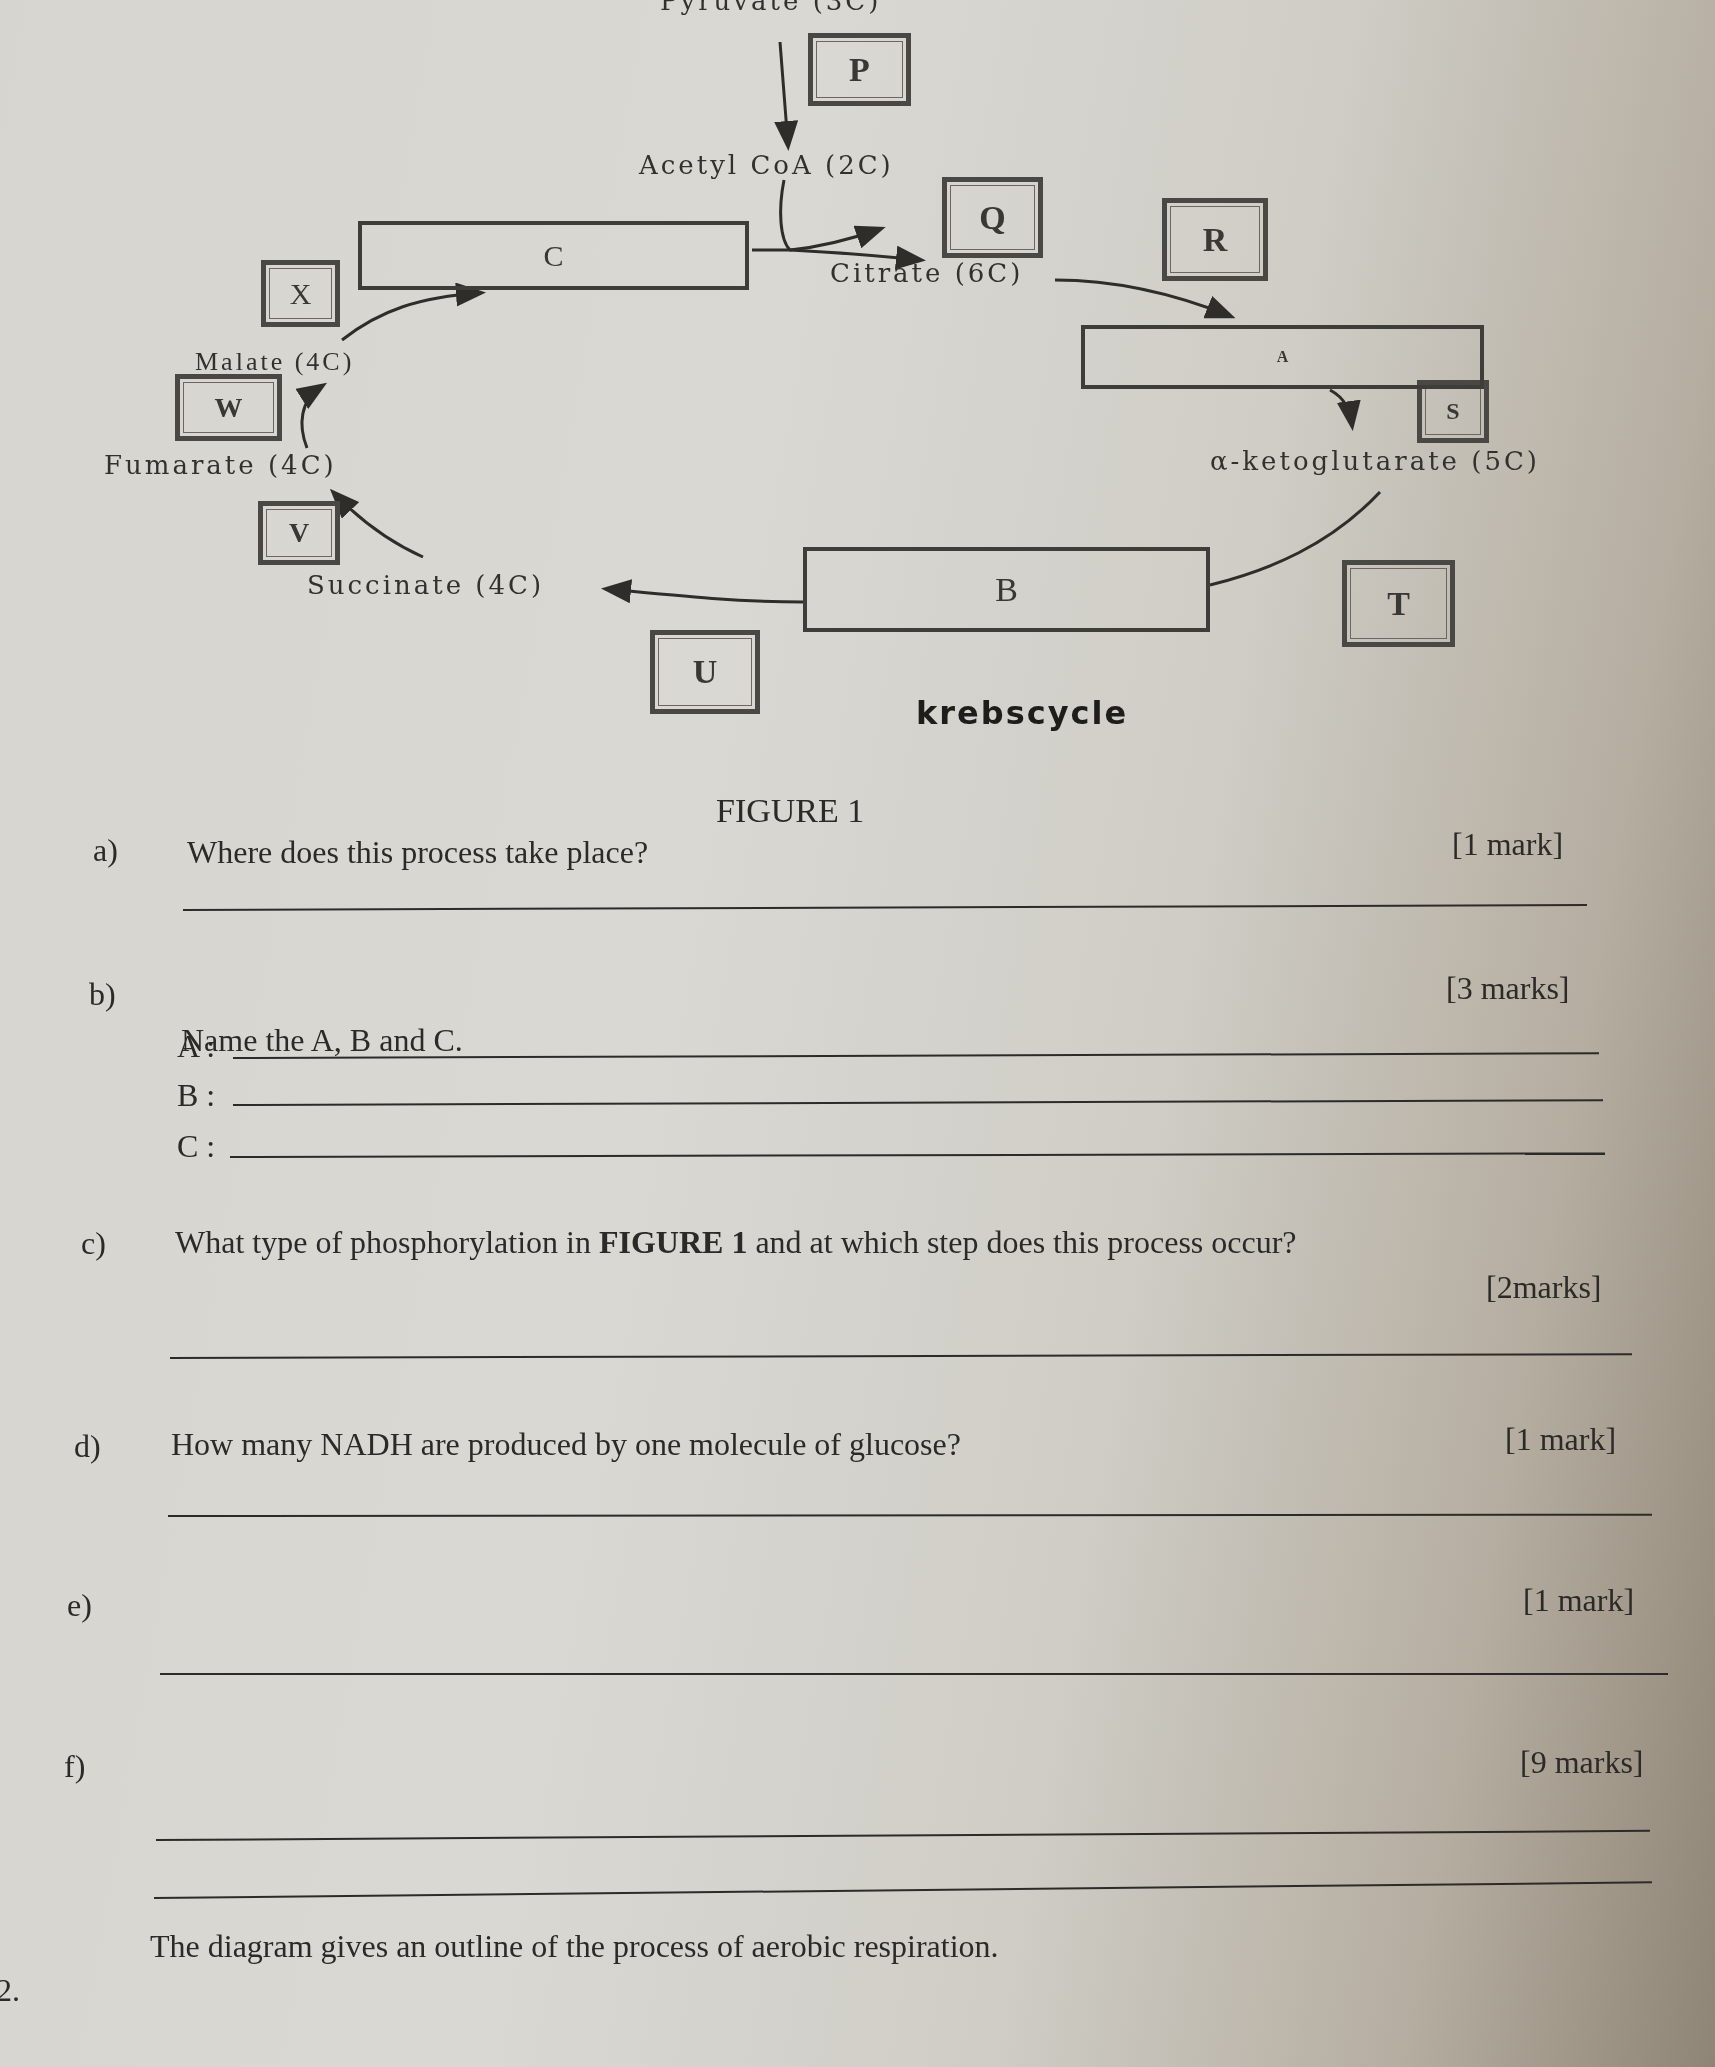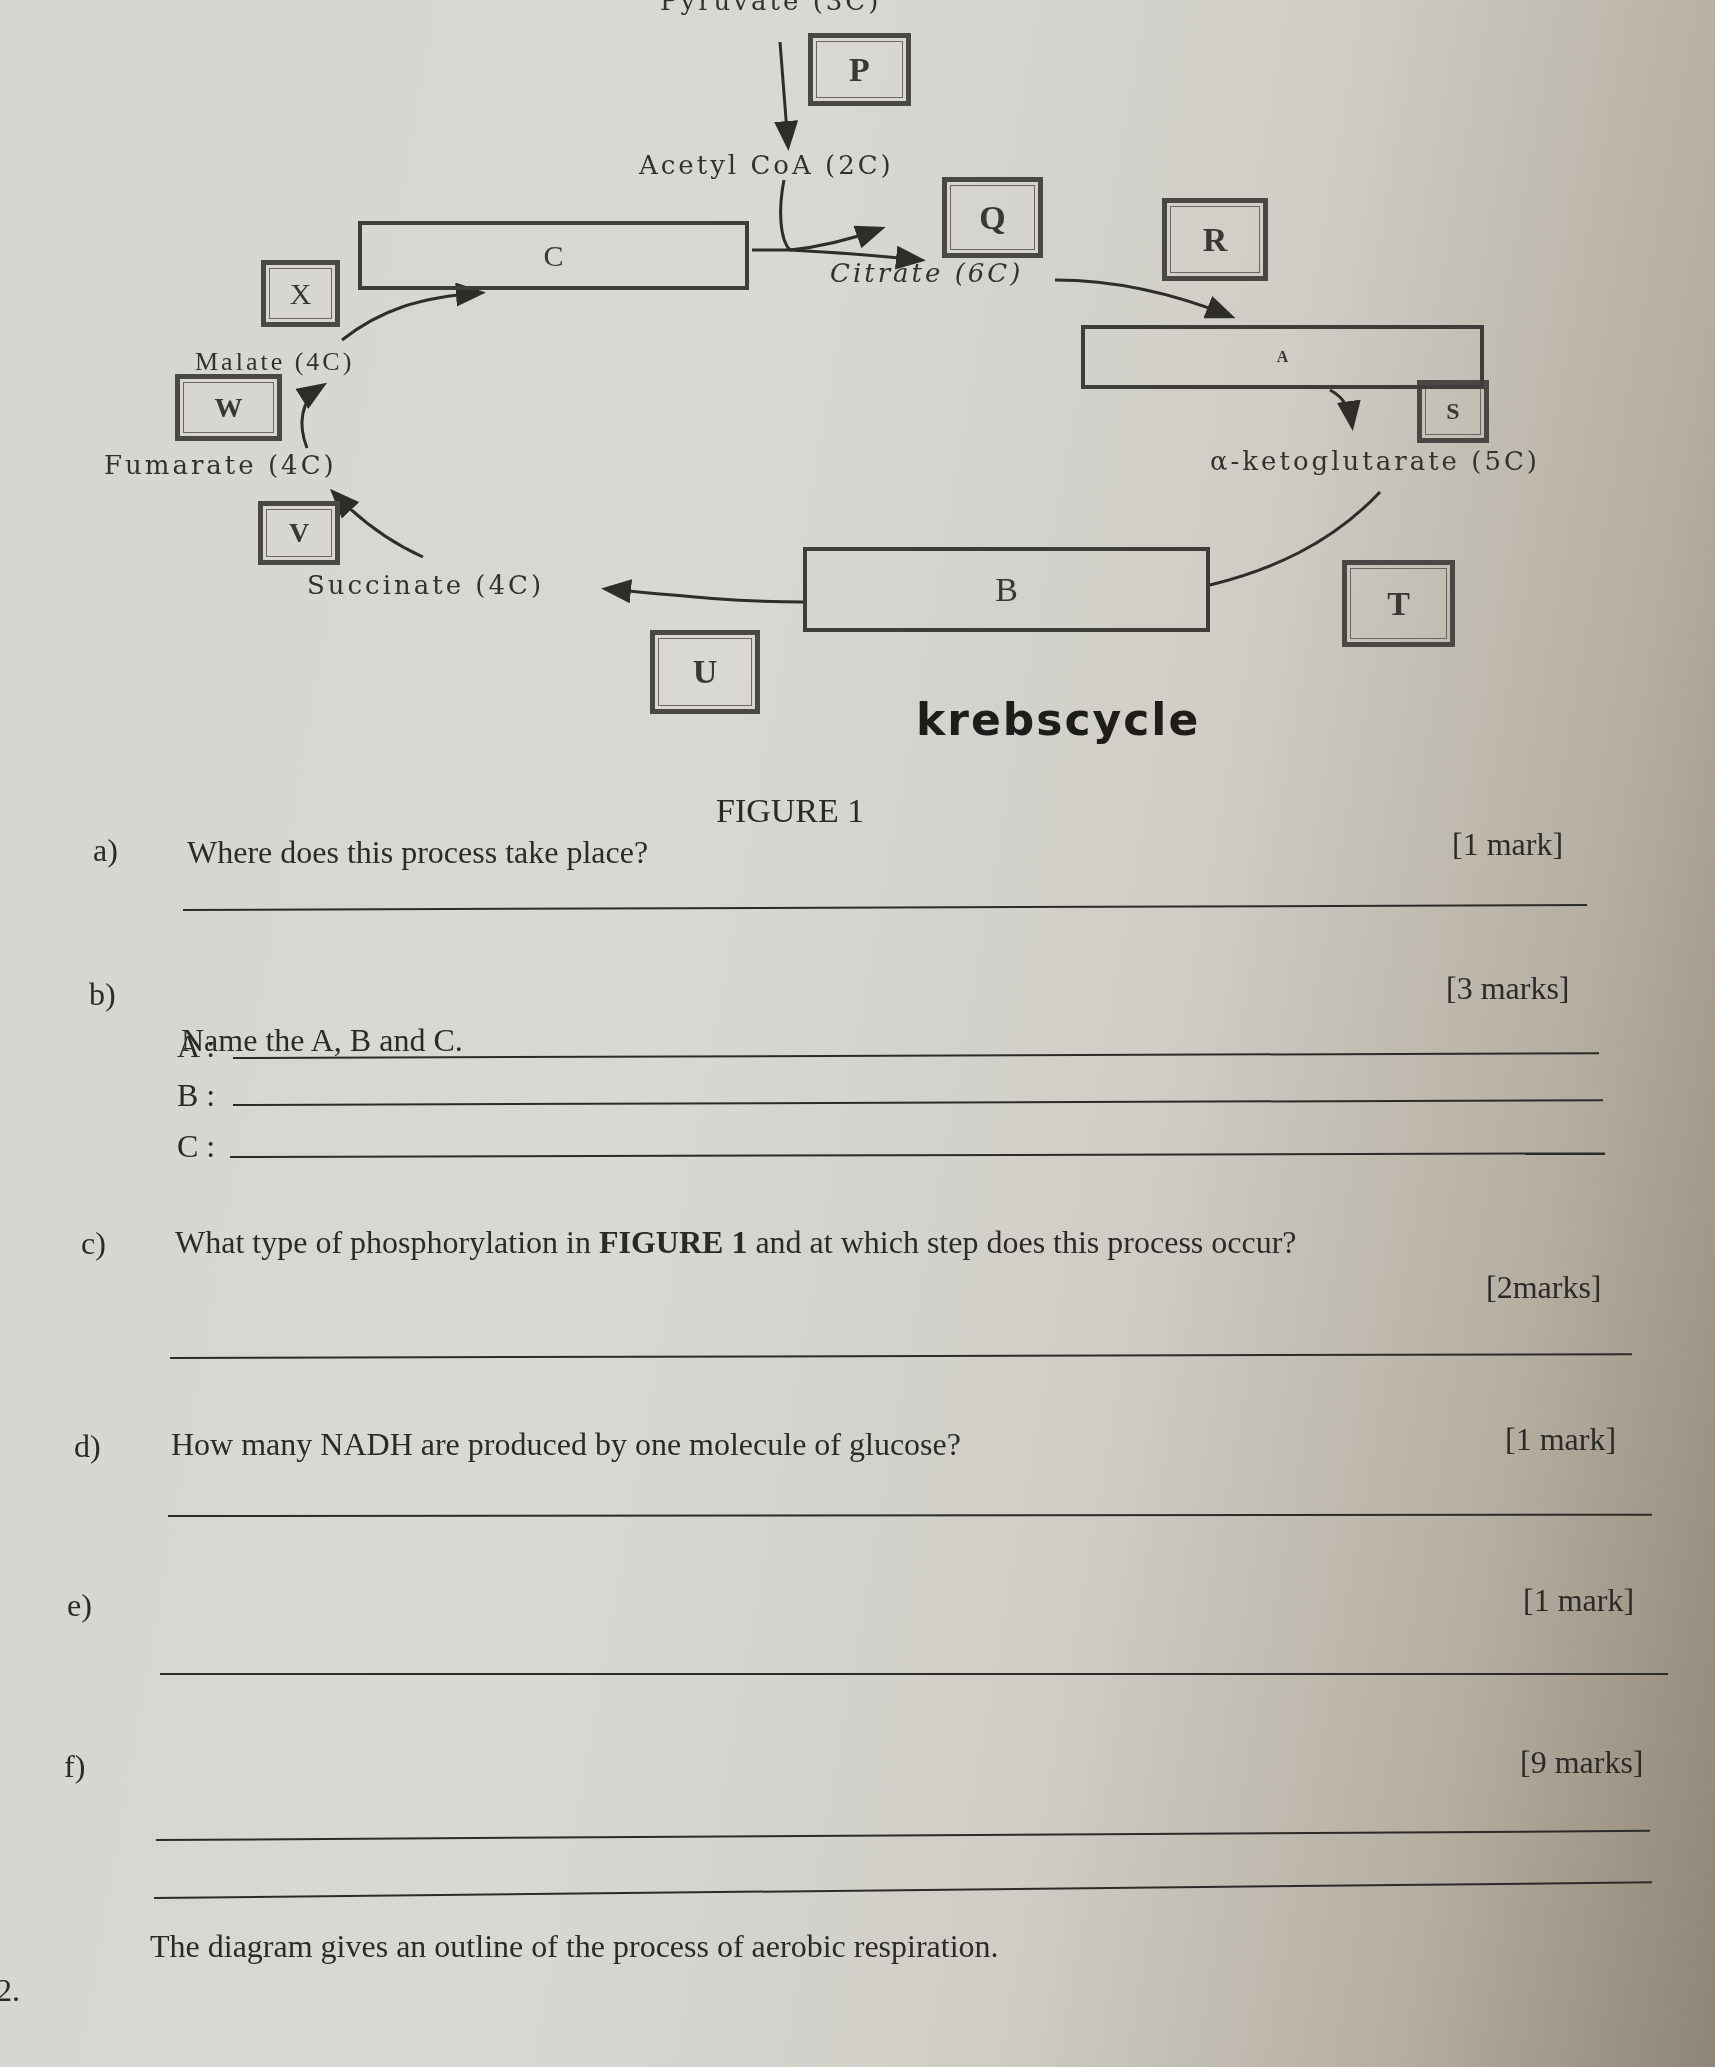--- a/index.html
+++ b/index.html
@@ -20,21 +20,21 @@
   .wide {
     position:absolute; box-sizing:border-box;
     border:4px solid #3f3d3a;
     display:flex; align-items:center; justify-content:center;
     font-family:"Liberation Serif", serif; font-size:34px; color:#3a3835;
   }
   .chem {
     font-family:"DejaVu Serif", serif; font-size:26px; letter-spacing:3px; color:#33312e;
   }
   .hand {
-    font-family:"DejaVu Sans", sans-serif; font-size:44px; letter-spacing:2px; color:#1e1d1c; font-weight:bold;
+    font-family:"DejaVu Sans", sans-serif; font-size:32px; letter-spacing:2px; color:#1e1d1c; font-weight:bold;
   }
   .q-letter { font-size:32px; }
   .q-text { font-size:32px; }
   .marks { font-size:32px; }
   .line { position:absolute; height:2px; background:#2d2b29; transform-origin:left center; }
   svg.arrows { position:absolute; left:0; top:0; }
   .sub { font-size:20px; vertical-align:-6px; }
 </style>
 </head>
 <body>
@@ -66,21 +66,21 @@
       <path d="M423,557 C385,540 355,515 334,493" marker-end="url(#ah)"></path>
 
       <path d="M307,448 C298,425 300,400 322,386" marker-end="url(#ah)"></path>
 
       <path d="M342,340 C380,310 420,297 480,293" marker-end="url(#ah)"></path>
     </g>
   </svg>
 
   <div class="abs chem" style="left:660px; top:-14px;">Pyruvate (3C)</div>
   <div class="abs chem" style="left:639px; top:150px;">Acetyl CoA (2C)</div>
-  <div class="abs chem" style="left:830px; top:258px;font-style:italic;">Citrate (6C)</div>
+  <div class="abs chem" style="left:830px; top:258px;">Citrate (6C)</div>
   <div class="abs chem" style="left:1210px; top:446px;">α-ketoglutarate (5C)</div>
   <div class="abs chem" style="left:307px; top:570px;">Succinate (4C)</div>
   <div class="abs chem" style="left:104px; top:450px;">Fumarate (4C)</div>
   <div class="abs chem" style="left:195px; top:347px;font-family:Liberation Serif, serif;">Malate (4C)</div>
 
   <div class="box" style="left:808px; top:33px; width:103px; height:73px;">P</div>
   <div class="box" style="left:942px; top:177px; width:101px; height:81px;">Q</div>
   <div class="box" style="left:1162px; top:198px; width:106px; height:83px;">R</div>
   <div class="box" style="left:1417px; top:380px; width:72px; height:63px; font-size:24px;">S</div>
   <div class="box" style="left:1342px; top:560px; width:113px; height:87px;">T</div>

